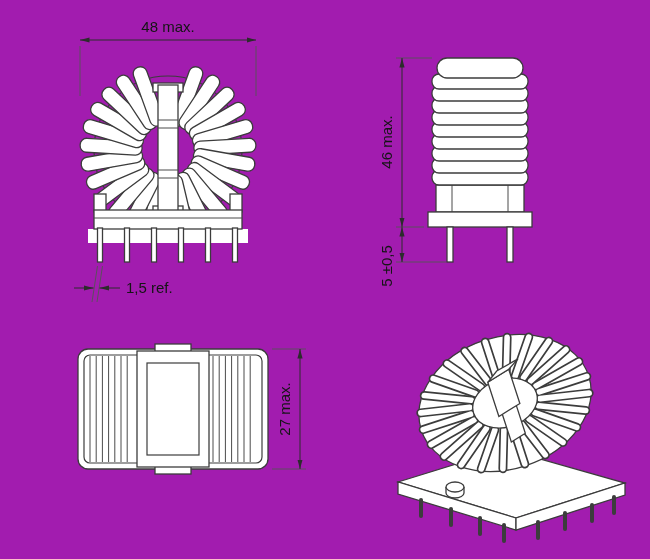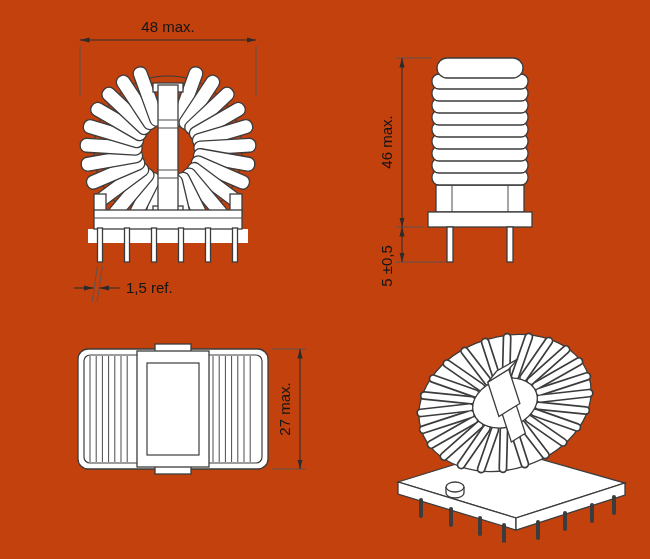--- a/index.html
+++ b/index.html
@@ -1,16 +1,16 @@
 <!DOCTYPE html>
 <html><head>
 <meta charset="utf-8">
 <style>
   html,body{margin:0;padding:0;background:#fff;}
-  .stage{position:relative;width:650px;height:559px;background:#c2410c;overflow:hidden;
+  .stage{position:relative;width:650px;height:559px;background:#a21caf;overflow:hidden;
          font-family:"Liberation Sans",sans-serif;text-align:right;}
   svg{position:absolute;left:0;top:0;}
   svg text{font-family:"Liberation Sans",sans-serif;font-size:15px;fill:#151515;}
   .part{fill:#fff;stroke:#3c3c3c;stroke-width:1.3;}
   .partline{fill:none;stroke:#3c3c3c;stroke-width:1.2;}
   .thin{stroke:#4a4a4a;stroke-width:1;}
   .mask{fill:#fff;stroke:none;}
   .dim{stroke:#2c2c2c;stroke-width:1;fill:none;}
   .ext{stroke:#555;stroke-width:0.9;}
   .sausage-dark{stroke:#3c3c3c;stroke-width:9;stroke-linecap:round;}

